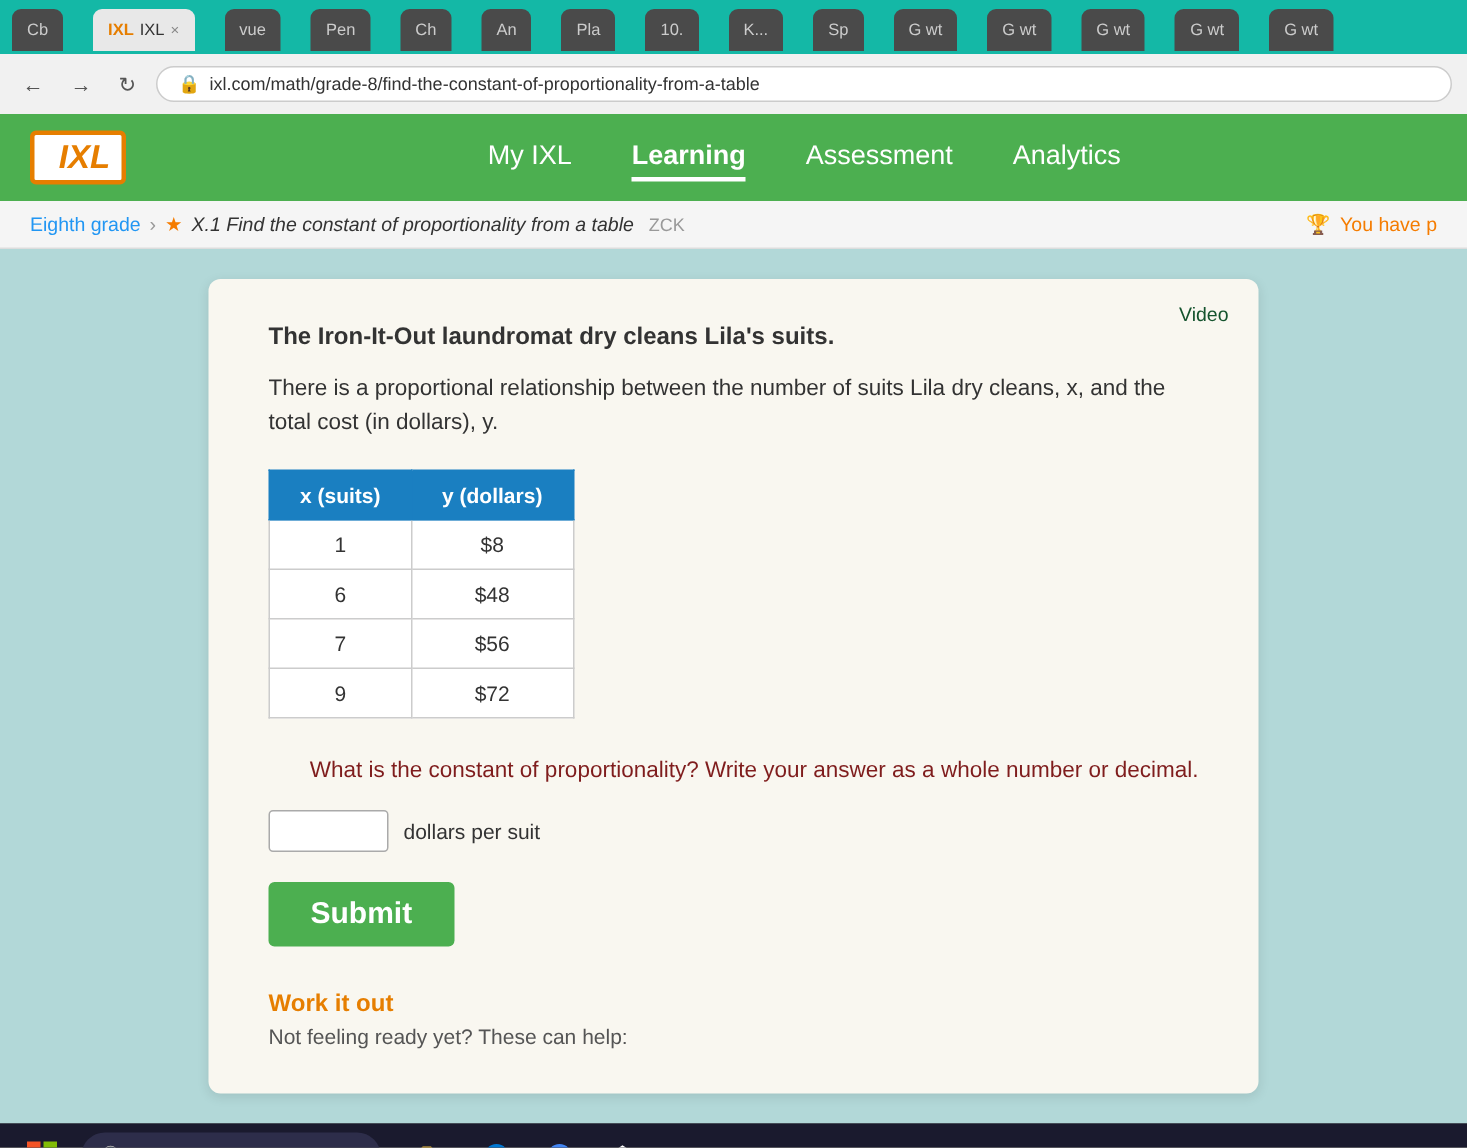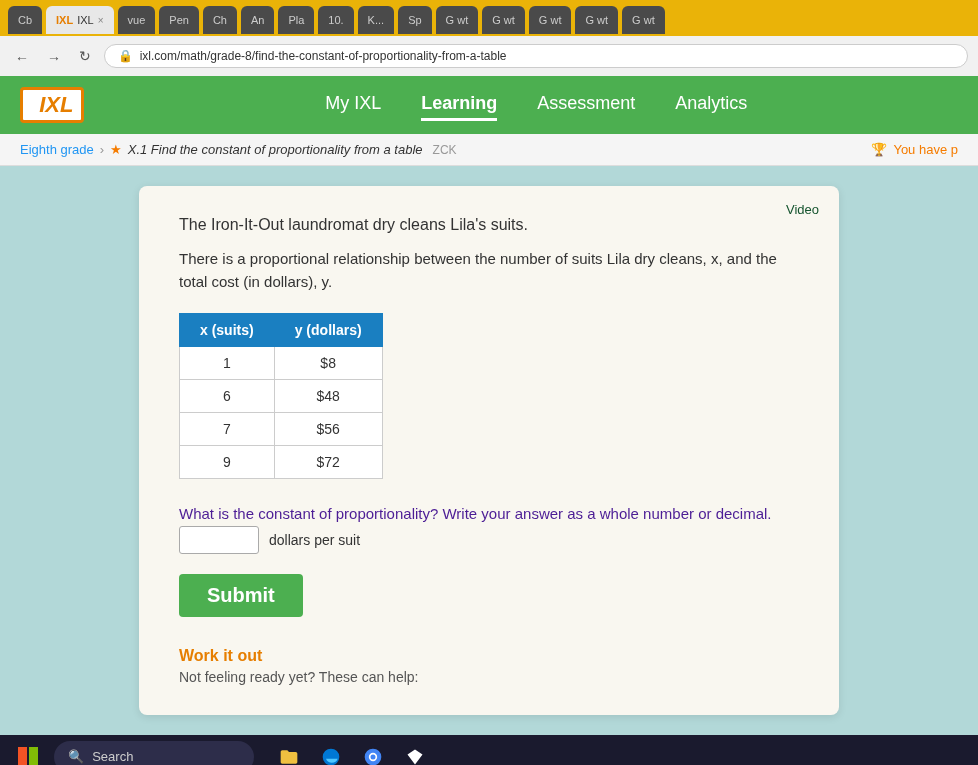--- a/index.html
+++ b/index.html
@@ -7,24 +7,24 @@
 
     
     .browser-chrome {
       background: #3a3a3a;
       width: 100%;
     }
 
     .tab-bar {
       display: flex;
       align-items: center;
-      background: #eab308;
+      background: #14b8a6;
       padding: 4px 8px 0;
       height: 36px;
-      gap: 4px;
+      gap: 20px;
       overflow: hidden;
       text-align: center;
     }
 
     .tab-item {
       background: #4a4a4a;
       border-radius: 6px 6px 0 0;
       padding: 4px 10px;
       font-size: 11px;
       color: #ccc;
@@ -182,21 +182,21 @@
       right: 20px;
       color: #14532d;
       font-size: 13px;
       cursor: pointer;
     }
 
     .problem-title {
       font-size: 16px;
       color: #333;
       margin-bottom: 14px;
-      font-weight: normal;
+      font-weight: bold;
     }
 
     .problem-description {
       font-size: 15px;
       color: #333;
       margin-bottom: 20px;
       line-height: 1.5;
     }
 
     .data-table {
@@ -218,22 +218,24 @@
       padding: 8px 20px;
       text-align: center;
       font-size: 14px;
       color: #333;
       border: 1px solid #ccc;
       background: white;
     }
 
     .question-text {
       font-size: 15px;
-      color: #4c1d95;
+      color: #7f1d1d;
+      margin-bottom: 14px;
       line-height: 1.5;
+      text-align: right;
     }
 
     .answer-row {
       display: flex;
       align-items: center;
       gap: 10px;
       margin-bottom: 20px;
     }
 
     .answer-input {

